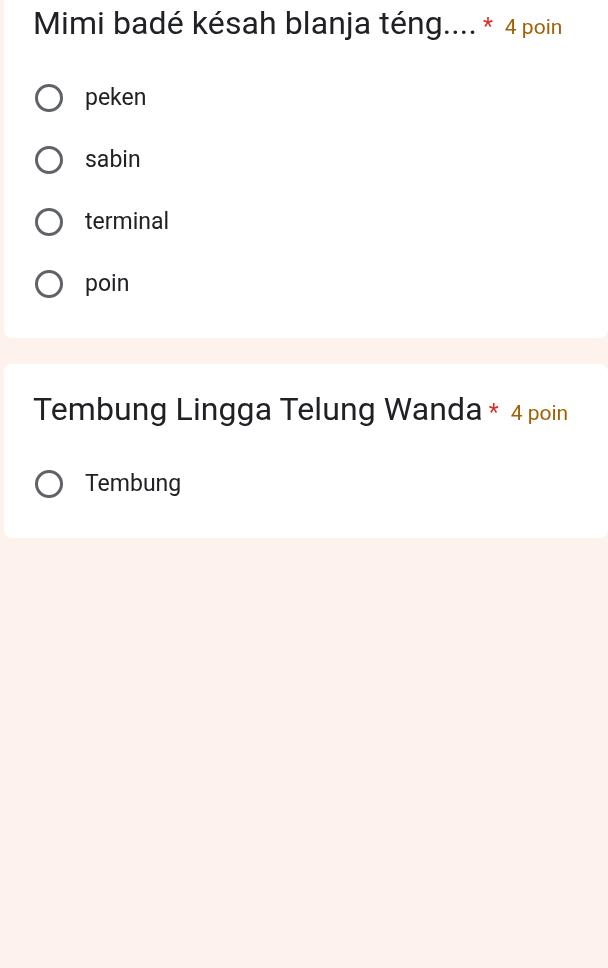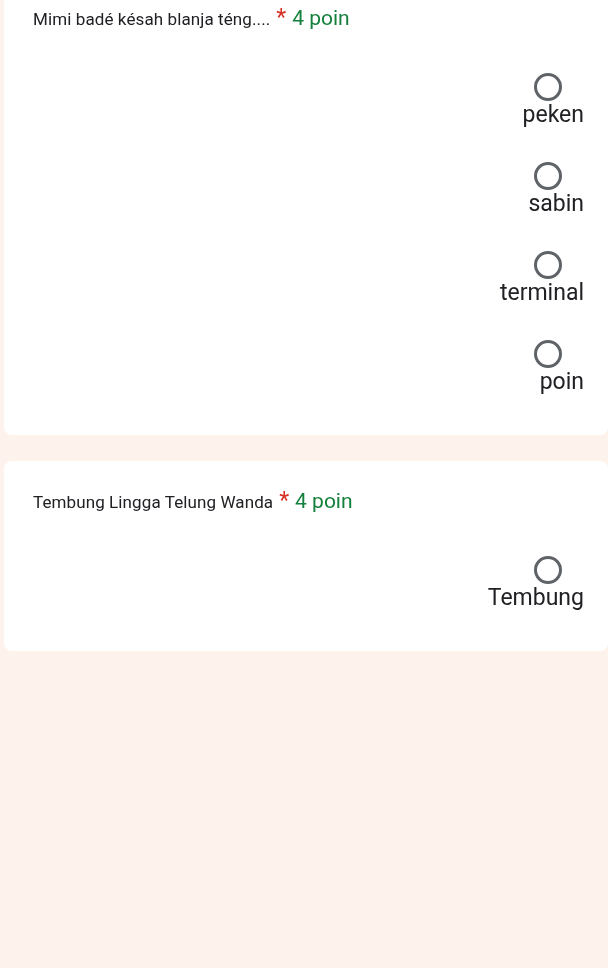--- a/index.html
+++ b/index.html
@@ -22,40 +22,40 @@
     border-left: 5px solid transparent;
     margin-left: 4px;
   }
   .question-header {
     display: flex;
     align-items: baseline;
     margin-bottom: 42px;
     gap: 6px;
   }
   .question-title {
-    font-size: 17px;
+    font-size: 32px;
     font-weight: 400;
     color: #202124;
     letter-spacing: 0.1px;
   }
   .required-star {
     color: #d93025;
     font-size: 23px;
   }
   .points {
-    color: #15803d;
+    color: #a16207;
     font-size: 21px;
+    margin-left: 6px;
     white-space: nowrap;
   }
   .option-row {
     display: flex;
-    align-items: flex-end;
+    align-items: flex-start;
     margin-bottom: 34px;
     cursor: pointer;
-    flex-direction: column;
   }
   .option-row:last-child {
     margin-bottom: 10px;
   }
   .radio {
     width: 28px;
     height: 28px;
     border: 3px solid #5f6368;
     border-radius: 50%;
     flex-shrink: 0;

